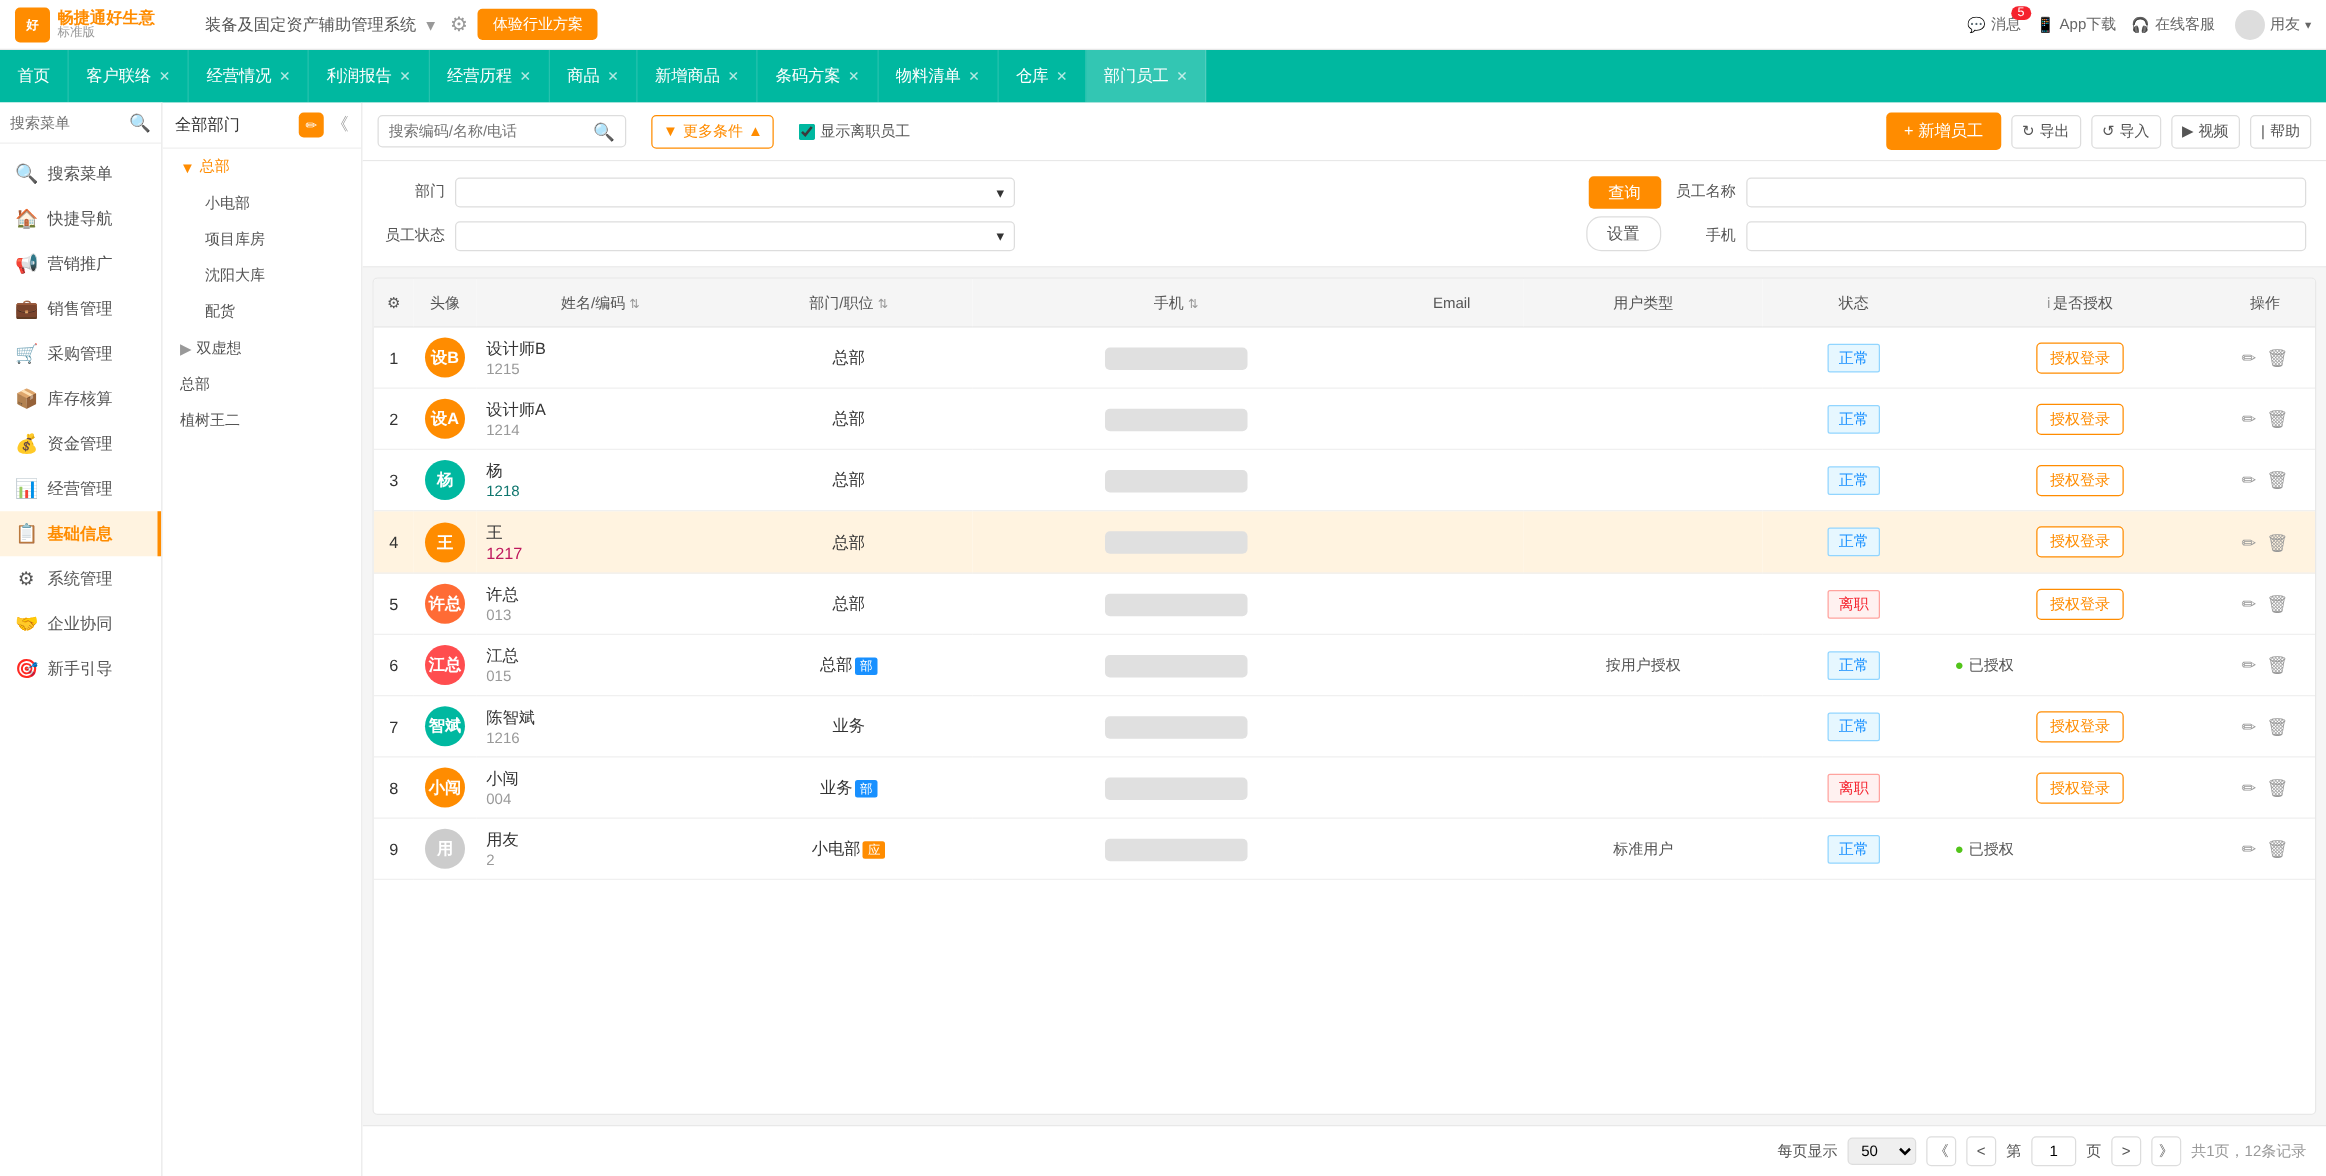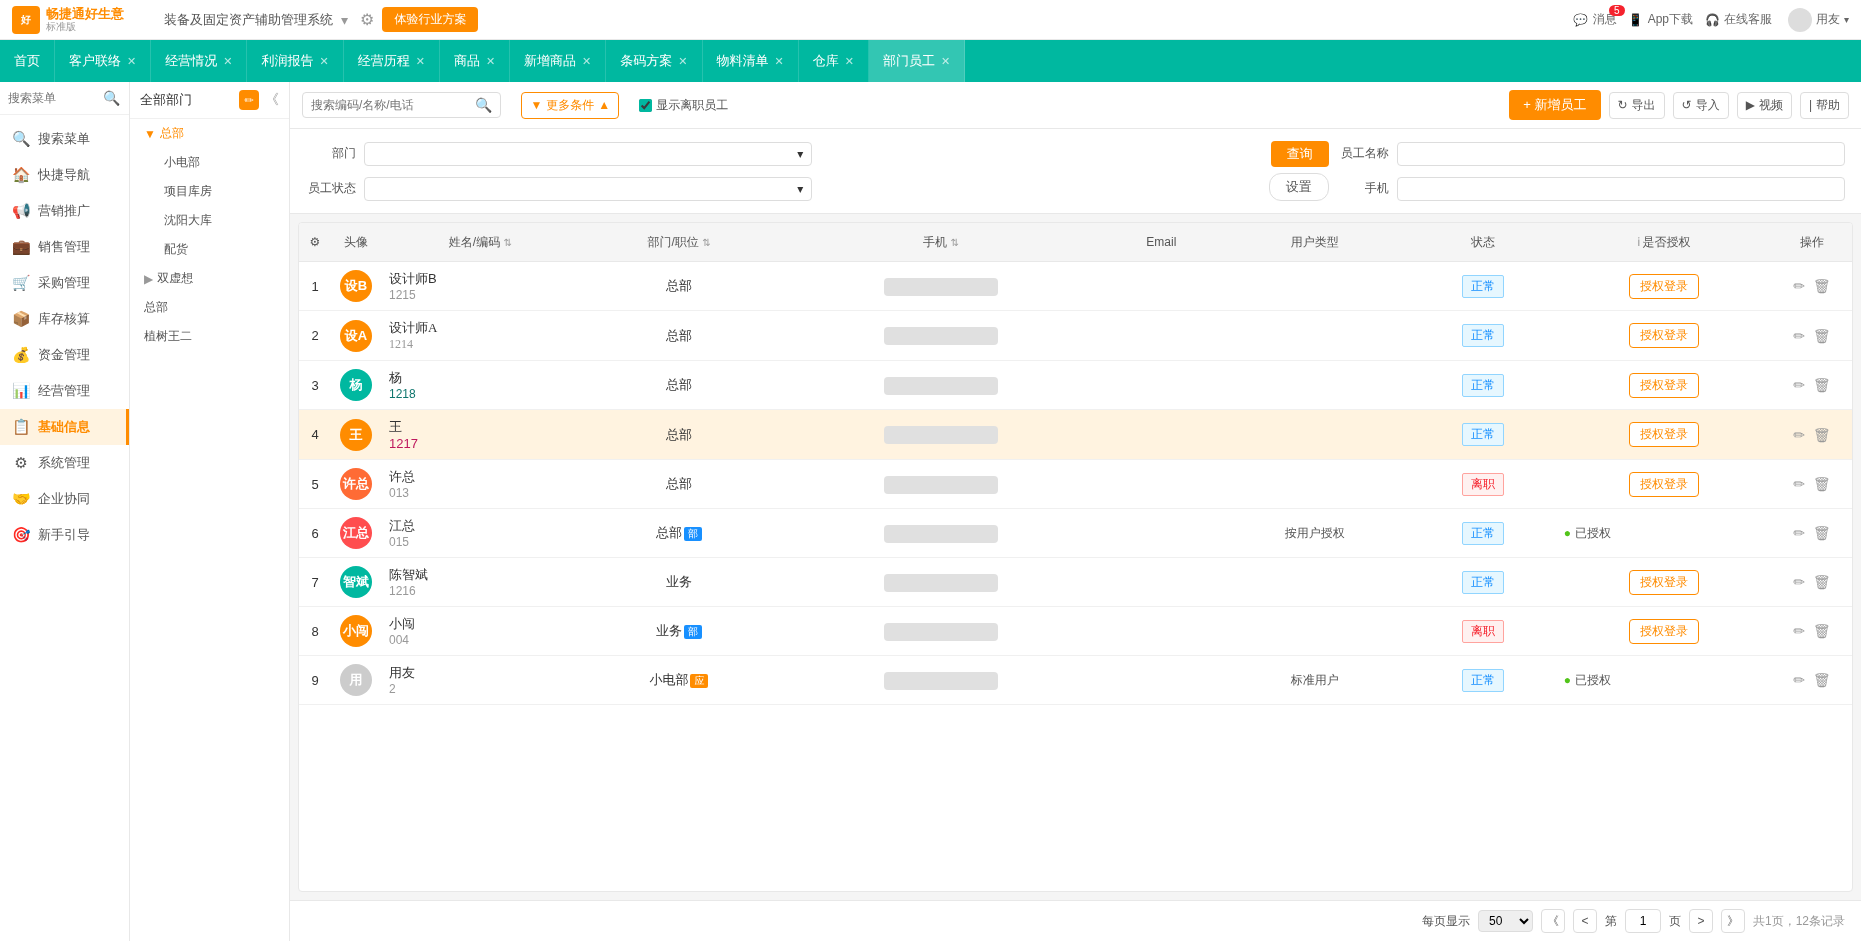--- a/index.html
+++ b/index.html
@@ -394,21 +394,21 @@
     <span class="action-icon">✏</span>
     <span class="action-icon">🗑</span>
   </div>
                   </td>
                 </tr>
                 <tr>
                   <td>2</td>
                   <td>
                     <div class="avatar-circle" style="background: rgb(255, 140, 0);">设A</div>
                   </td>
-                  <td style="text-align: left; font-family: Liberation Serif, serif;">
+                  <td style="text-align: left;">
                     <div style="font-weight:500">设计师A</div>
                     <div style="color:#999;font-size:12px">1214</div>
                   </td>
                   <td>总部</td>
                   <td><span class="blurred">13800000000</span></td>
                   <td></td>
                   <td><span class="user-type"></span></td>
                   <td><span class="status-badge status-normal">正常</span></td>
                   <td><button class="auth-btn">授权登录</button></td>
                   <td>

